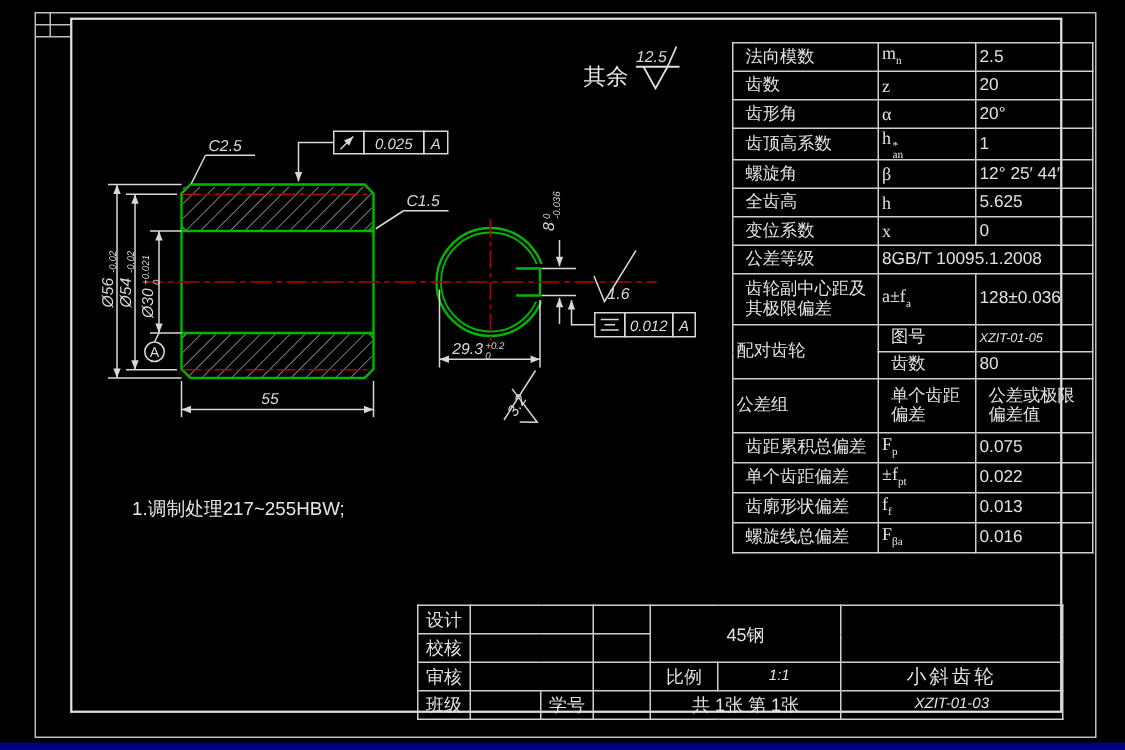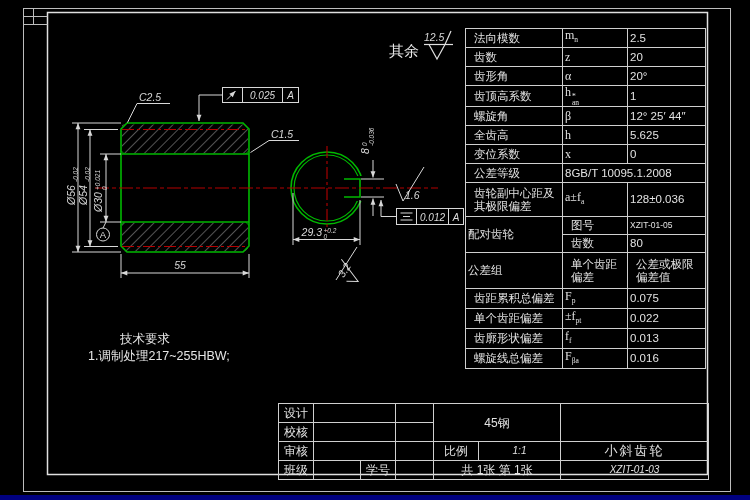--- a/index.html
+++ b/index.html
@@ -6,31 +6,31 @@
   .screen{position:relative;width:750px;height:500px;background:#000;overflow:hidden;
           font-family:"Liberation Sans","DejaVu Sans",sans-serif;color:#e2e2e2;}
   svg{position:absolute;left:0;top:0;}
   svg text{font-family:"Liberation Sans","DejaVu Sans",sans-serif;}
   .dtx{fill:#d8d8d8;font-size:10.5px;font-style:italic;}
   .dtol{fill:#d8d8d8;font-size:6.5px;font-style:italic;}
   .ctx{fill:#e8e8e8;font-size:15px;}
   .ftx{fill:#dcdcdc;font-size:10px;font-style:italic;}
   .atx{fill:#dcdcdc;font-size:9.5px;}
 
-  .ptable-wrap{position:absolute;left:465px;top:28px;}
+  .ptable-wrap{position:absolute;left:488px;top:28px;}
   table{border-collapse:collapse;table-layout:fixed;}
   .ptable{width:240px;font-size:11.5px;}
   .ptable td{border:1px solid #cfcfcf;padding:0 2px;text-align:left;overflow:hidden;line-height:13px;}
   .ptable td.lbl{text-align:left;padding-left:8px;}
   .ptable tr.h19{height:19px}.ptable tr.h18{height:18px}.ptable tr.h20{height:20px}
   .ptable tr.h34{height:34px}.ptable tr.h36{height:36px}
   .symcell{font-family:"Liberation Serif","DejaVu Serif",serif;font-size:12px;}
   .symcell sub{font-size:7.5px;}
   .valcell{font-size:11.5px;}
-  .smallv{font-size:8.5px;letter-spacing:0;}
+  .smallv{font-size:8.5px;letter-spacing:0;font-style:italic;}
   .stk{display:inline-flex;flex-direction:column;vertical-align:-3px;line-height:6px;font-size:7.5px;margin-left:1px;}
   .stk i{font-style:normal;}
 
   .ttable-wrap{position:absolute;left:278px;top:403px;}
   .ttable{width:430px;font-size:12px;}
   .ttable td{border:1px solid #cfcfcf;padding:0 2px;text-align:center;overflow:hidden;height:18px;line-height:14px;}
   .it{font-style:italic;font-size:10px;}
   .pname{font-size:13px;letter-spacing:2px;}
 
   .techreq{position:absolute;left:88px;top:331px;width:210px;font-size:12.5px;line-height:17px;color:#e6e6e6;}
@@ -328,19 +328,18 @@
       <td>学号</td>
       <td></td>
       <td colspan="2">共 1张 第 1张</td>
       <td class="it">XZIT-01-03</td>
     </tr>
   </tbody>
       </table>
 </div>
 
 <div class="techreq">
-  <div class="t0">技术要求</div>
   <div>1.调制处理217~255HBW;</div>
 </div>
 
 <div class="taskbar-strip"></div>
 
 </div>
 
 </body></html>

